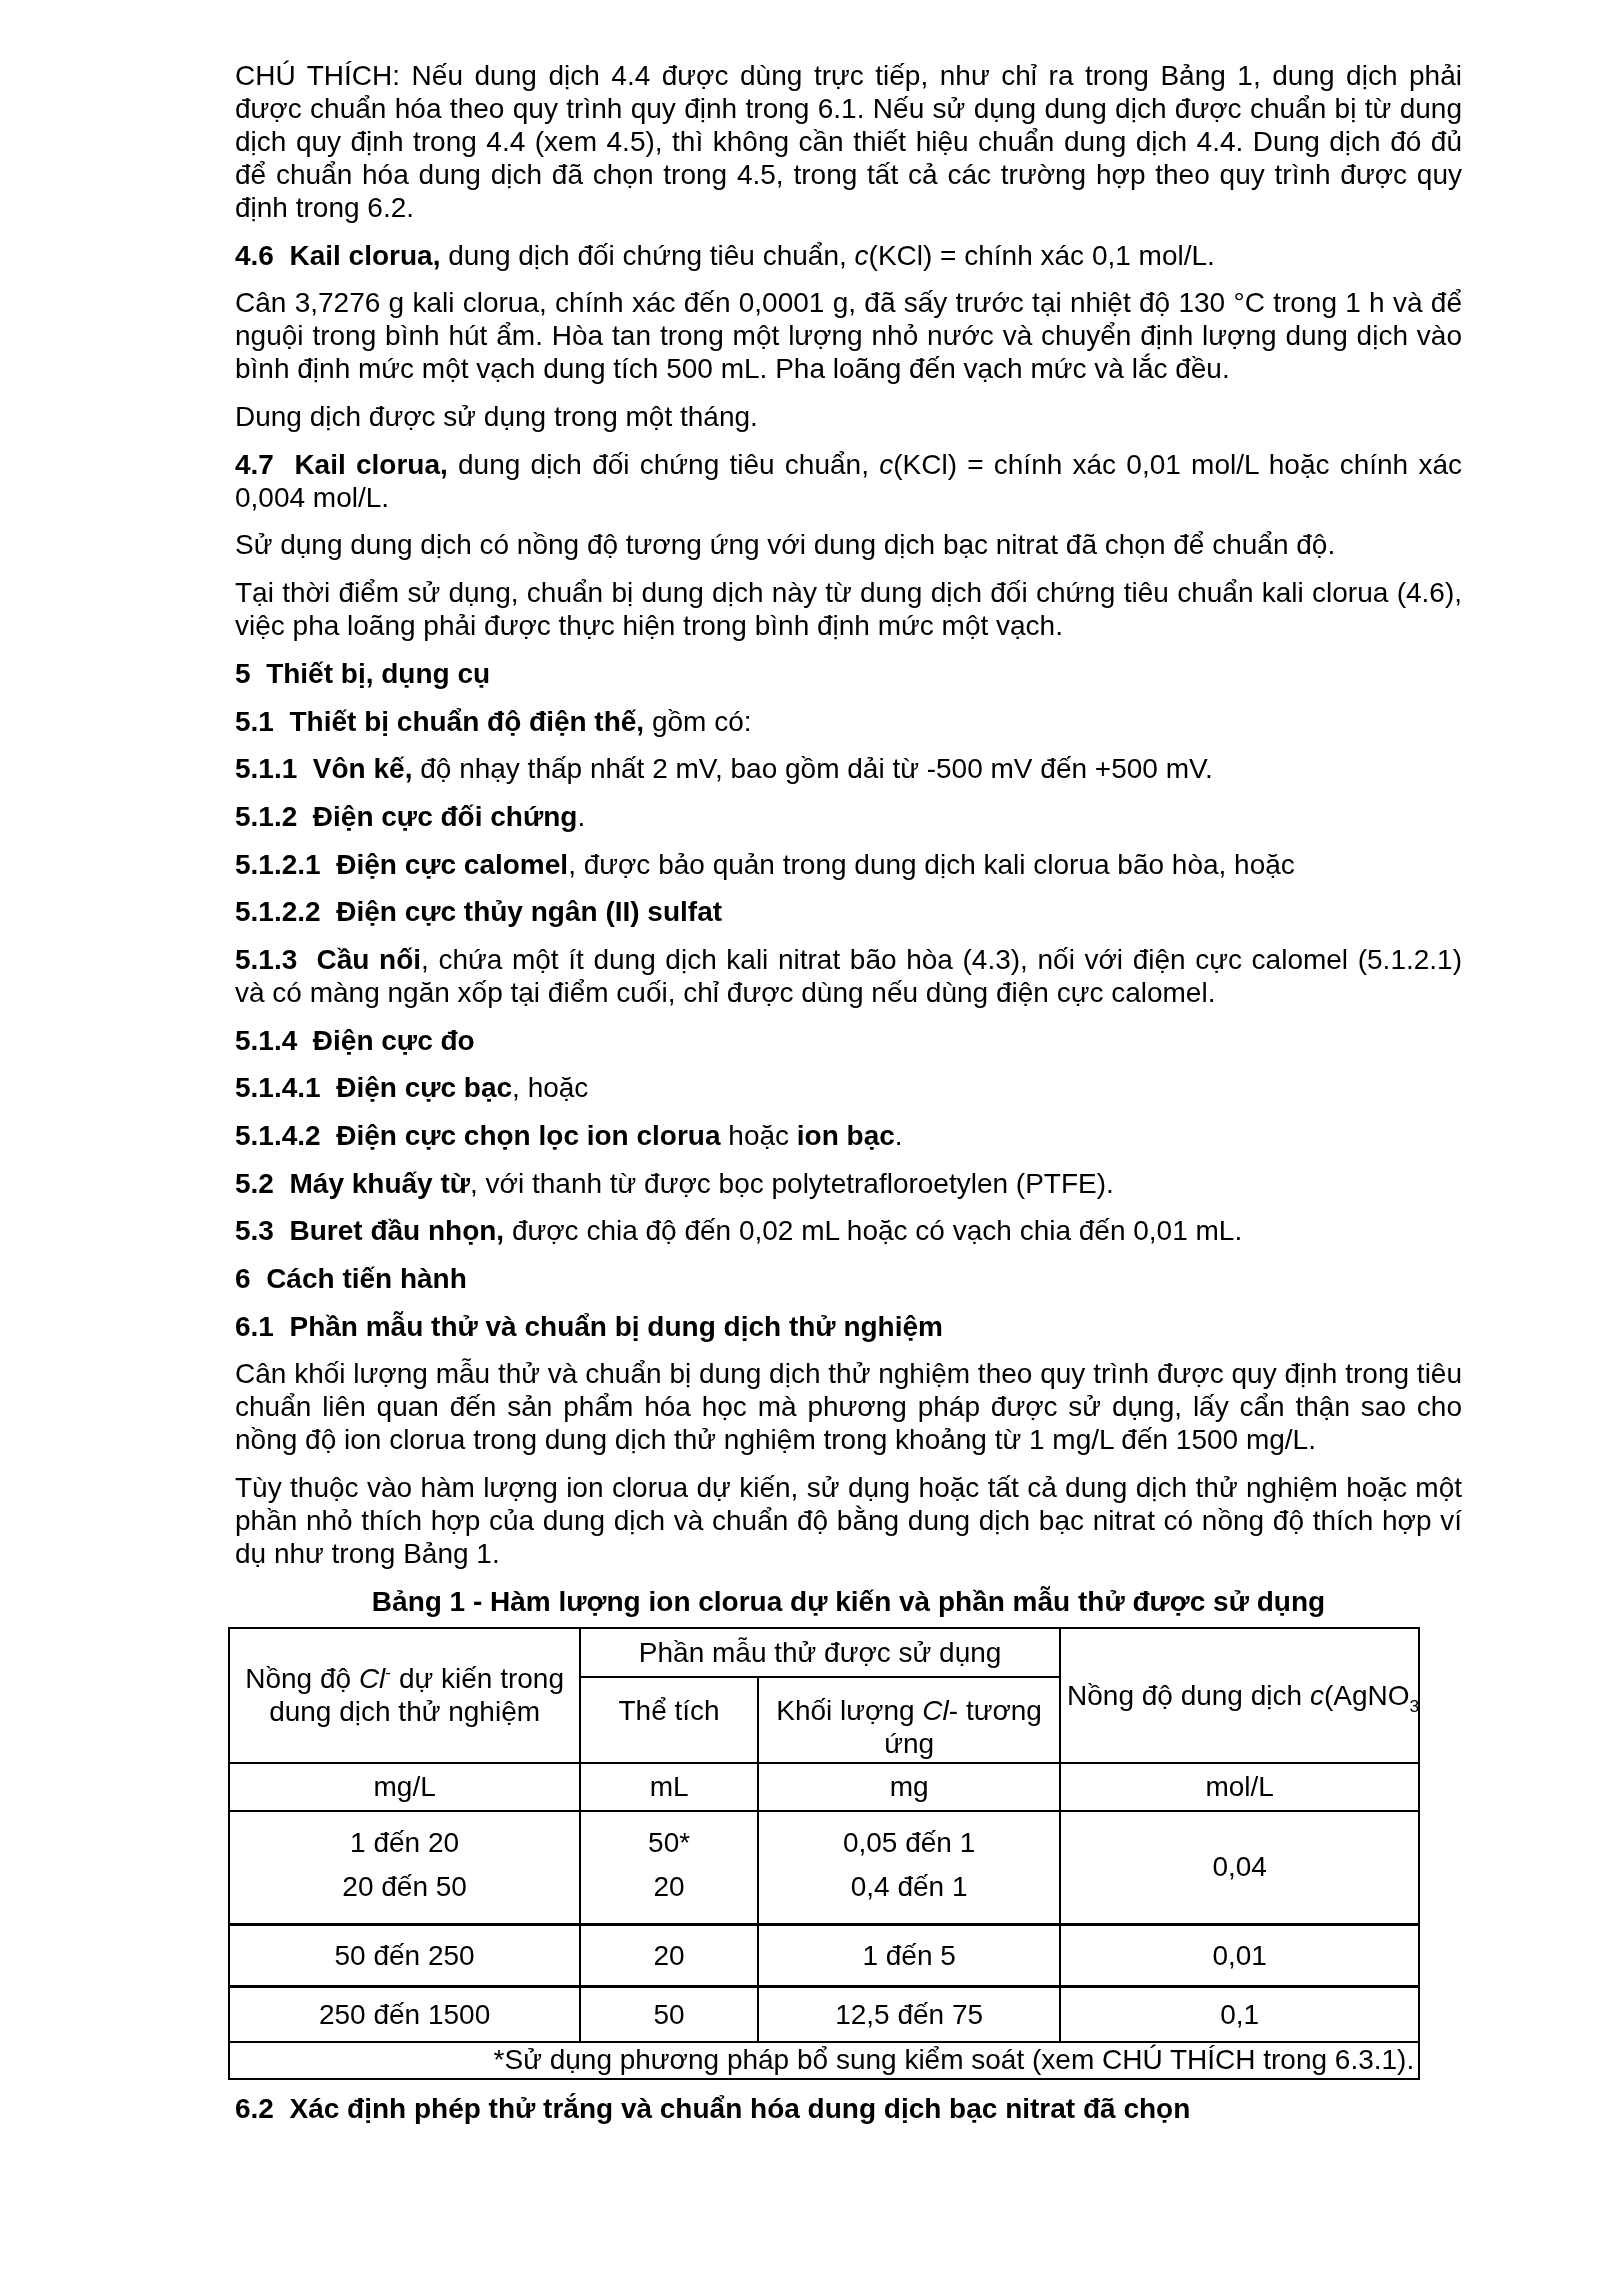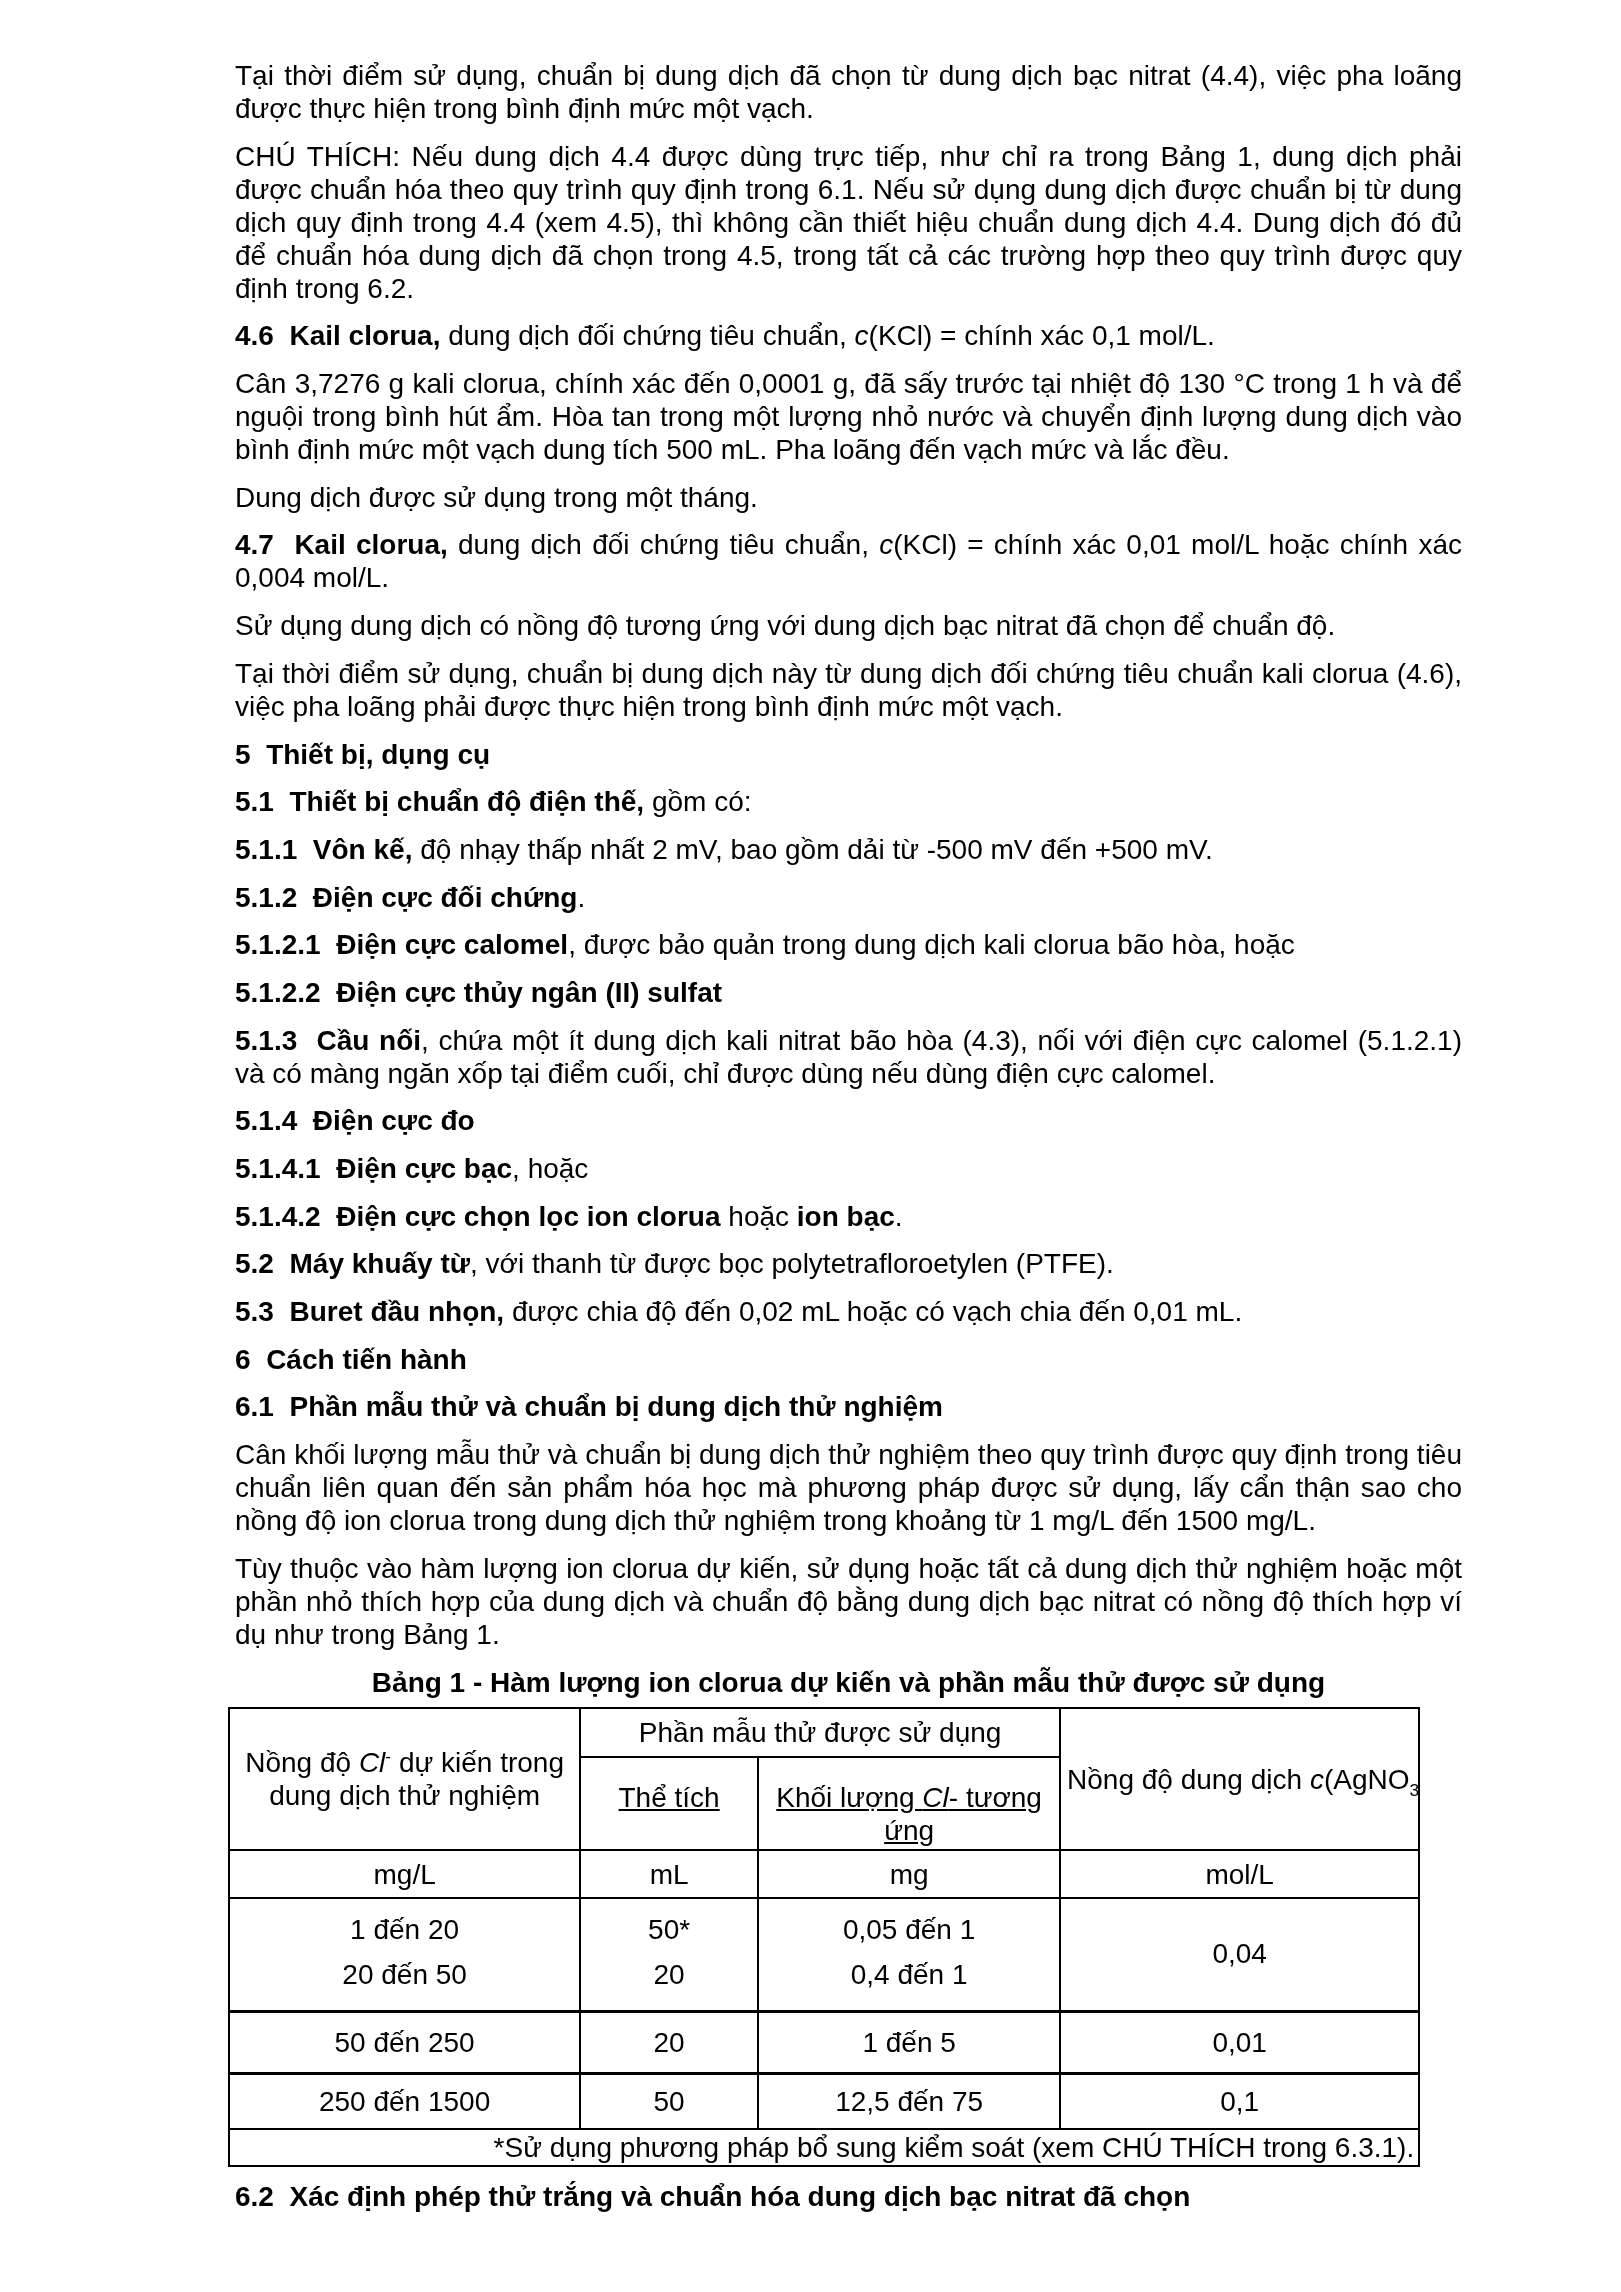--- a/index.html
+++ b/index.html
@@ -21,38 +21,37 @@
   }
   table.t td{
     border:2px solid #000;font-size:28px;line-height:33px;
     text-align:center;padding:2px 5.9px;vertical-align:middle;
     overflow:hidden;
   }
   tr.hr1{height:49px;}
   tr.hr2{height:80px;}
   td.hd-side{vertical-align:top;padding-top:4.9px;}
   td.hd-conc{vertical-align:top;padding:4.9px 2px 2px 2px;white-space:nowrap;}
-  tr.hr2 td{vertical-align:top;padding-top:23px;text-decoration:underline;}
+  tr.hr2 td{vertical-align:top;padding-top:16px;}
   tr.units td{border-top:2.9px solid #000;height:42px;}
   tr.g1 td{border-bottom:3.9px solid #000;height:95px;vertical-align:top;padding-top:14px;}
   tr.g1 td.conc{vertical-align:middle;padding-top:0;}
   tr.g1 .line2{margin-top:11.8px;}
   tr.r2 td{border-bottom:3.9px solid #000;height:55px;}
   tr.r3 td{border-bottom:2.9px solid #000;height:49px;}
   tr.fn td{border-bottom:2.9px solid #000;text-align:right;padding:2px 3.9px;height:31px;line-height:30px;}
   sup{font-size:0.62em;vertical-align:super;line-height:0;}
   sub{font-size:0.62em;vertical-align:sub;line-height:0;}
   .h62{margin-top:12.7px;}
 </style>
 </head>
 <body>
 
 <div class="doc">
 
-  <div class="p"><span>Tại thời điểm sử dụng, chuẩn bị dung dịch đã chọn từ dung dịch bạc nitrat (4.4), việc pha loãng được thực hiện trong bình định mức một vạch.</span></div>
 
   <div class="p"><span>CHÚ THÍCH: Nếu dung dịch 4.4 được dùng trực tiếp, như chỉ ra trong Bảng 1, dung dịch phải được chuẩn hóa theo quy trình quy định trong 6.1. Nếu sử dụng dung dịch được chuẩn bị từ dung dịch quy định trong 4.4 (xem 4.5), thì không cần thiết hiệu chuẩn dung dịch 4.4. Dung dịch đó đủ để chuẩn hóa dung dịch đã chọn trong 4.5, trong tất cả các trường hợp theo quy trình được quy định trong 6.2.</span></div>
 
   <div class="p"><b>4.6&nbsp; Kail clorua,</b><span> dung dịch đối chứng tiêu chuẩn, </span><i>c</i><span>(KCl) = chính xác 0,1 mol/L.</span></div>
 
   <div class="p"><span>Cân 3,7276 g kali clorua, chính xác đến 0,0001 g, đã sấy trước tại nhiệt độ 130 °C trong 1 h và để nguội trong bình hút ẩm. Hòa tan trong một lượng nhỏ nước và chuyển định lượng dung dịch vào bình định mức một vạch dung tích 500 mL. Pha loãng đến vạch mức và lắc đều.</span></div>
 
   <div class="p"><span>Dung dịch được sử dụng trong một tháng.</span></div>
 
   <div class="p"><b>4.7&nbsp; Kail clorua,</b><span> dung dịch đối chứng tiêu chuẩn, </span><i>c</i><span>(KCl) = chính xác 0,01 mol/L hoặc chính xác 0,004 mol/L.</span></div>

